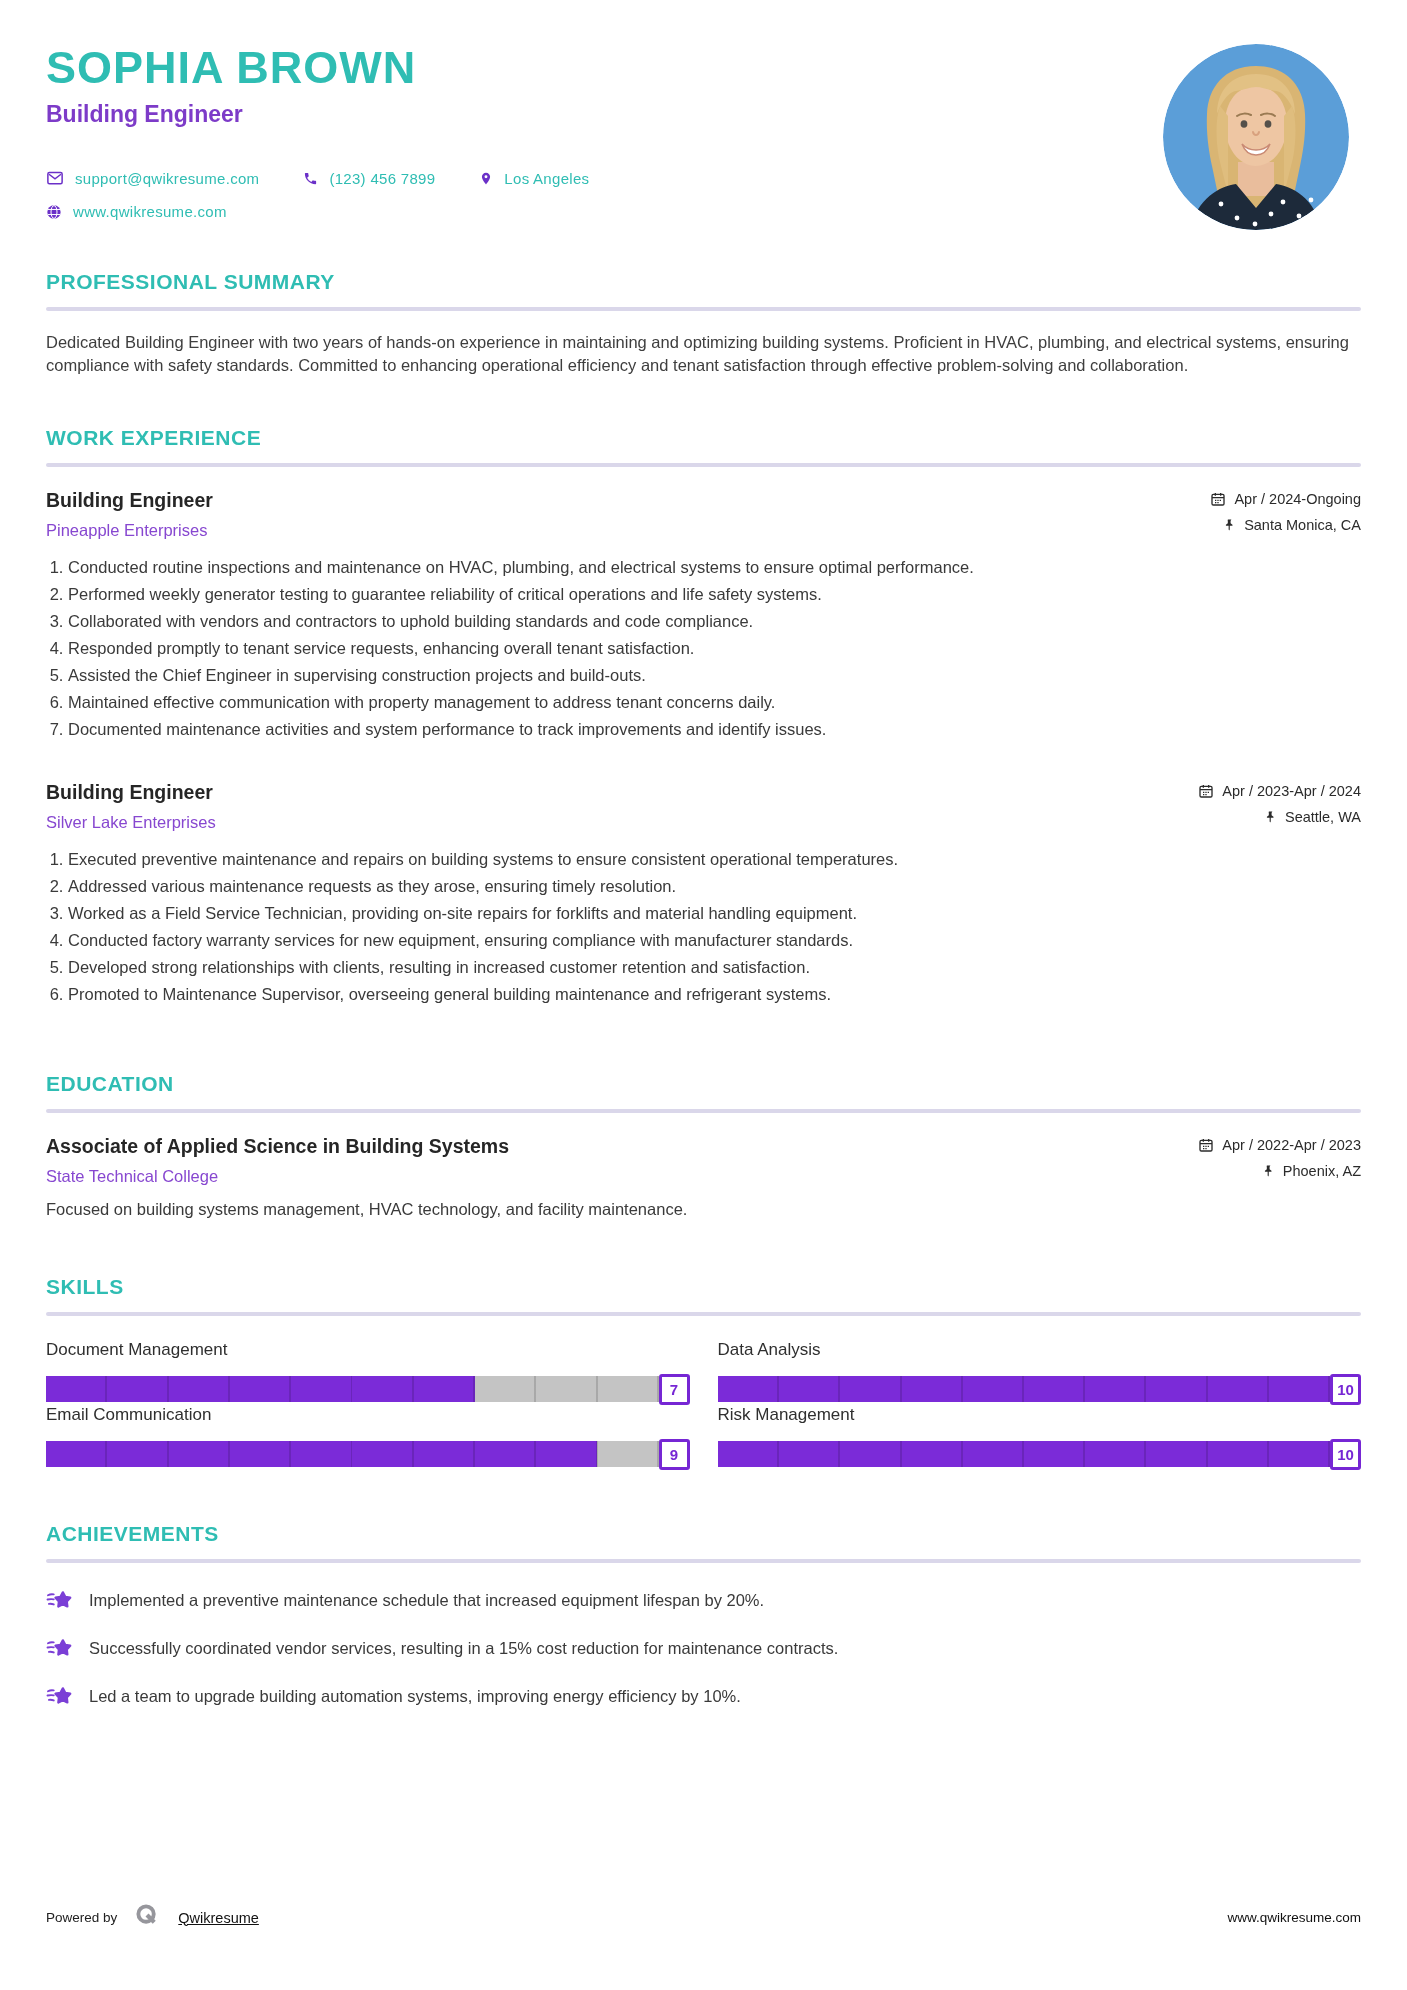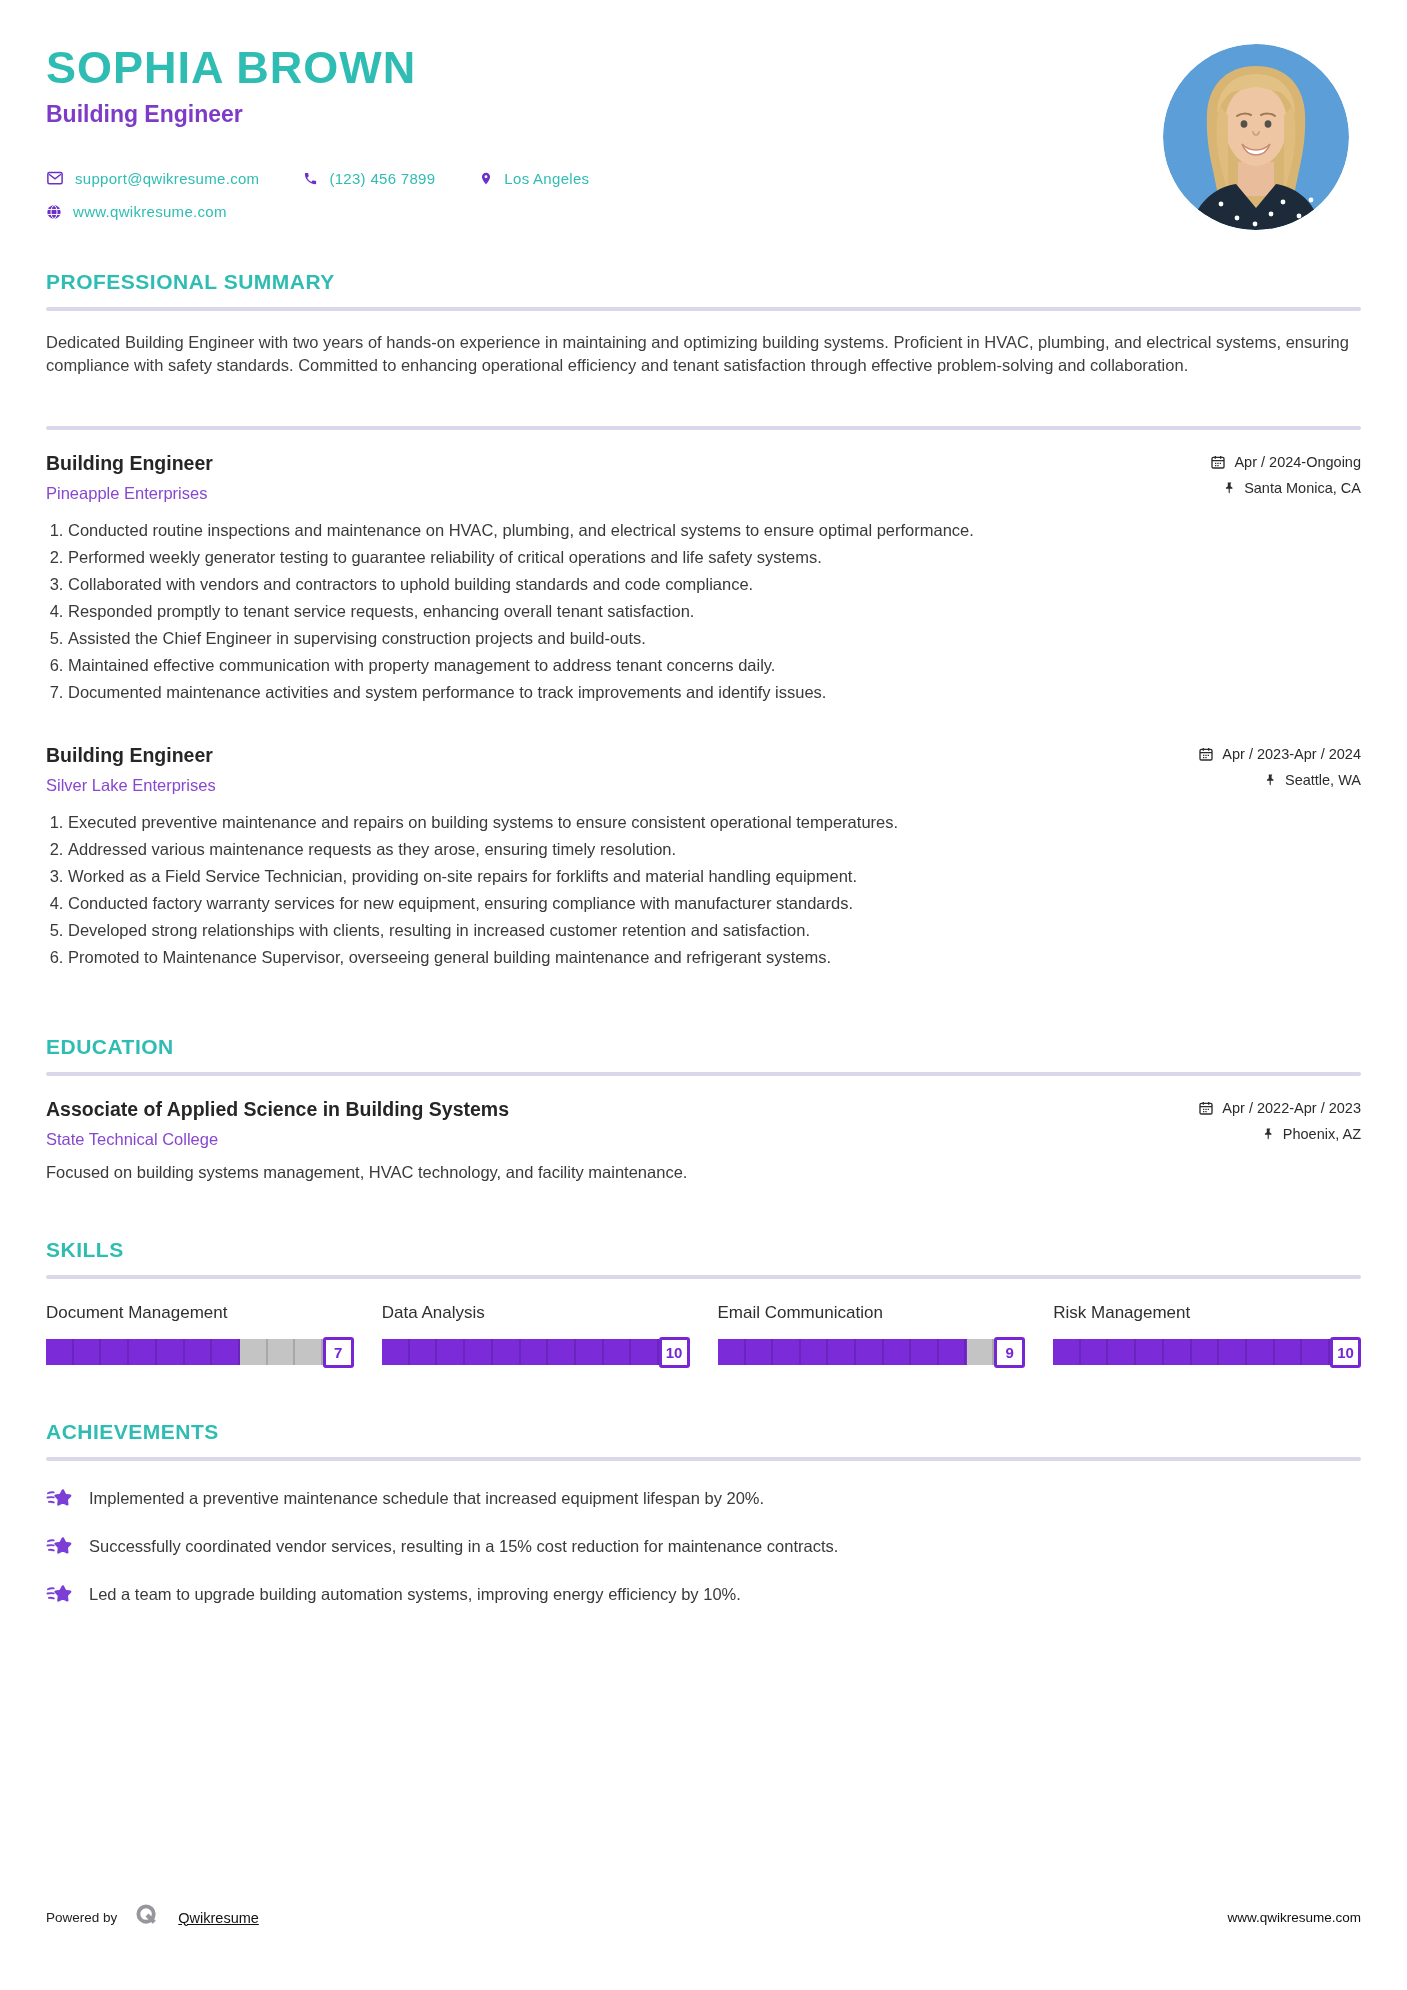--- a/index.html
+++ b/index.html
@@ -48,21 +48,21 @@
   .job-company { margin-top: 9px; font-size: 16.5px; font-weight: 500; color: #8747d0; }
   .job-meta { display: flex; flex-direction: column; gap: 10px; align-items: flex-end; padding-top: 2px; }
   .meta-item { display: flex; align-items: center; gap: 8px; font-size: 14.5px; color: #2b2b2b; }
   .micon { color: #2b2b2b; display: inline-flex; }
   ol.bullets { margin: 14px 0 0 0; padding-left: 22px; }
   ol.bullets li { font-size: 16.5px; line-height: 27px; color: #3a3a3a; }
   .edu-block { margin-top: 22px; }
   .edu-desc { margin-top: 14px; font-size: 16.5px; color: #3a3a3a; }
 
   
-  .skills-grid { margin-top: 24px; display: grid; grid-template-columns: repeat(4, 1fr); column-gap: 28px; }
+  .skills-grid { margin-top: 24px; display: grid; grid-template-columns: repeat(2, 1fr); column-gap: 28px; }
   .skill-name { font-size: 17px; color: #2f2f2f; }
   .skill-bar { margin-top: 14px; display: flex; align-items: center; }
   .skill-track { position: relative; flex: 1; height: 26px; background: #c4c4c4; overflow: hidden; }
   .skill-track::after {
     content: ""; position: absolute; inset: 0;
     background: repeating-linear-gradient(to right,
       transparent 0, transparent calc(10% - 2px),
       rgba(0,0,0,.14) calc(10% - 2px), rgba(0,0,0,.14) 10%);
   }
   .skill-fill { position: absolute; left: 0; top: 0; height: 100%; background: #7b2bd8; }
@@ -179,20 +179,21 @@
     </div>
   </div>
 
   <div class="section summary">
     <h2 class="sec-head">PROFESSIONAL SUMMARY</h2>
     <div class="rule"></div>
     <p class="summary-text">Dedicated Building Engineer with two years of hands-on experience in maintaining and optimizing building systems. Proficient in HVAC, plumbing, and electrical systems, ensuring compliance with safety standards. Committed to enhancing operational efficiency and tenant satisfaction through effective problem-solving and collaboration.</p>
   </div>
 
   <div class="section">
+    <h2 class="sec-head">WORK EXPERIENCE</h2>
     <div class="rule"></div>
 
     <div class="job">
       <div class="job-head">
         <div>
           <div class="job-title">Building Engineer</div>
           <div class="job-company">Pineapple Enterprises</div>
         </div>
         <div class="job-meta">
           <span class="meta-item">

